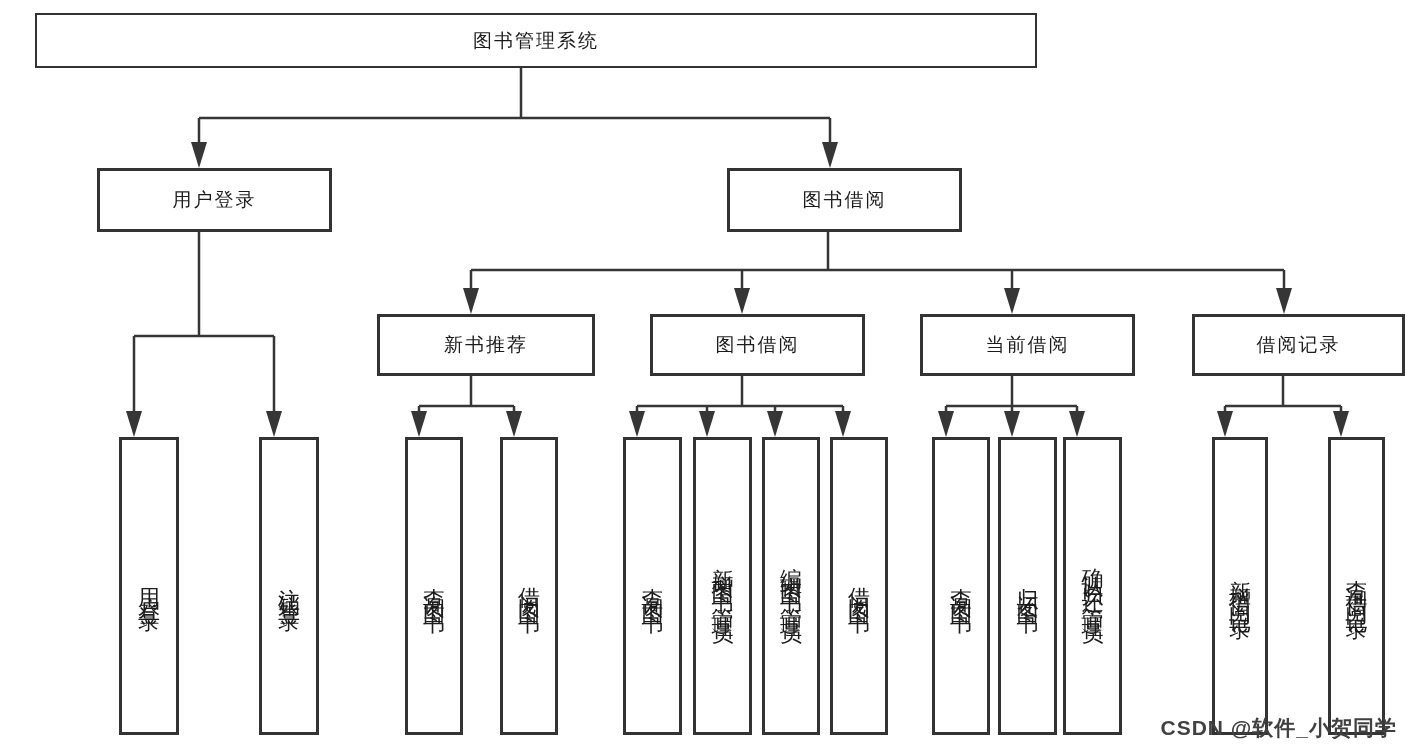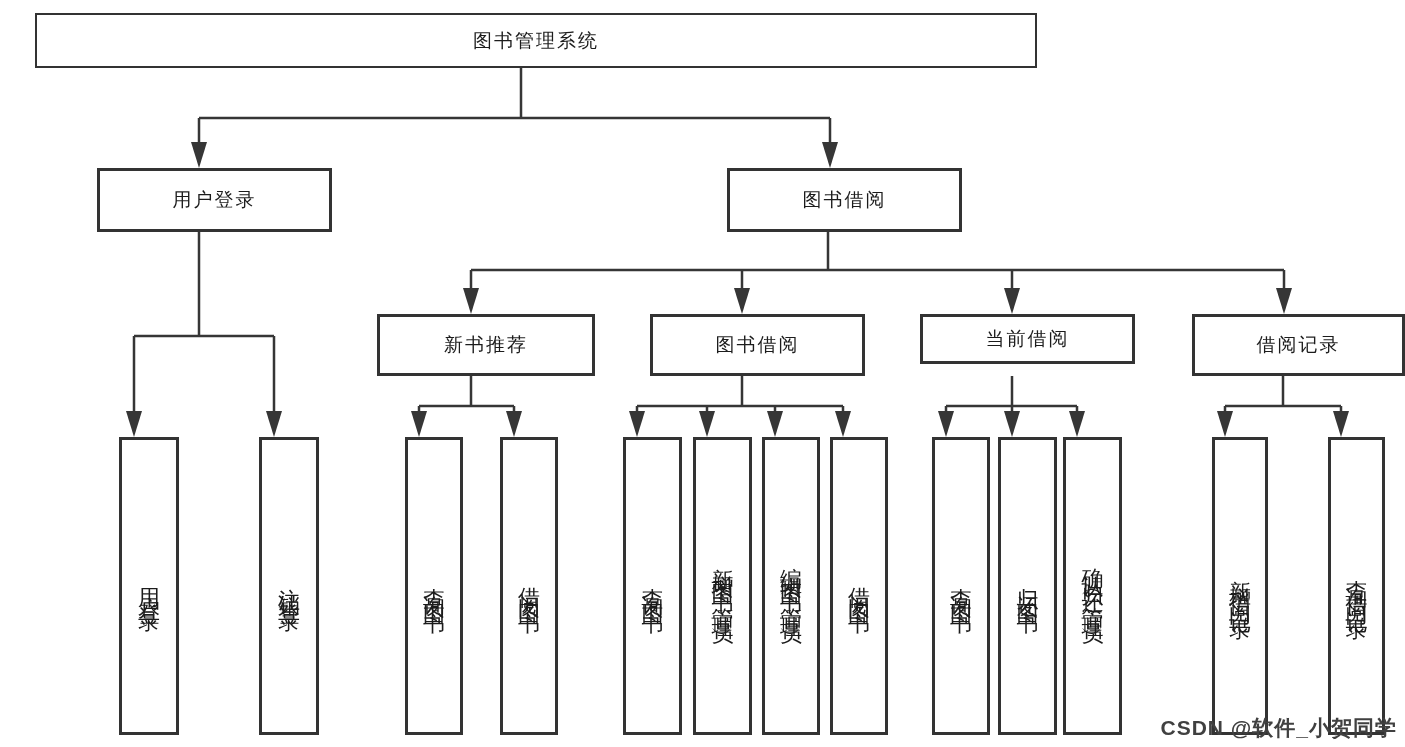--- a/index.html
+++ b/index.html
@@ -70,21 +70,21 @@
     </g>
   </svg>
 
   <div class="box root-box" style="left:20px; top:13px; width:1002px; height:55px;">图书管理系统</div>
 
   <div class="box branch-box" style="left:82px; top:168px; width:235px; height:64px;">用户登录</div>
   <div class="box branch-box" style="left:712px; top:168px; width:235px; height:64px;">图书借阅</div>
 
   <div class="box branch-box" style="left:362px; top:314px; width:218px; height:62px;">新书推荐</div>
   <div class="box branch-box" style="left:635px; top:314px; width:215px; height:62px;">图书借阅</div>
-  <div class="box branch-box" style="left:905px; top:314px; width:215px; height:50px;font-family:Liberation Mono, monospace;">当前借阅</div>
+  <div class="box branch-box" style="left:905px; top:314px; width:215px; height:62px;font-family:Liberation Mono, monospace;">当前借阅</div>
   <div class="box branch-box" style="left:1177px; top:314px; width:213px; height:62px;">借阅记录</div>
 
   <div class="box leaf-box" style="left:104px; top:437px; width:60px; height:298px;">用户登录</div>
   <div class="box leaf-box" style="left:244px; top:437px; width:60px; height:298px;">注销登录</div>
 
   <div class="box leaf-box" style="left:390px; top:437px; width:58px; height:298px;">查询图书</div>
   <div class="box leaf-box" style="left:485px; top:437px; width:58px; height:298px;">借阅图书</div>
 
   <div class="box leaf-box" style="left:608px; top:437px; width:59px; height:298px;">查询图书</div>
   <div class="box leaf-box" style="left:678px; top:437px; width:59px; height:298px;">新增图书（管理员）</div>

